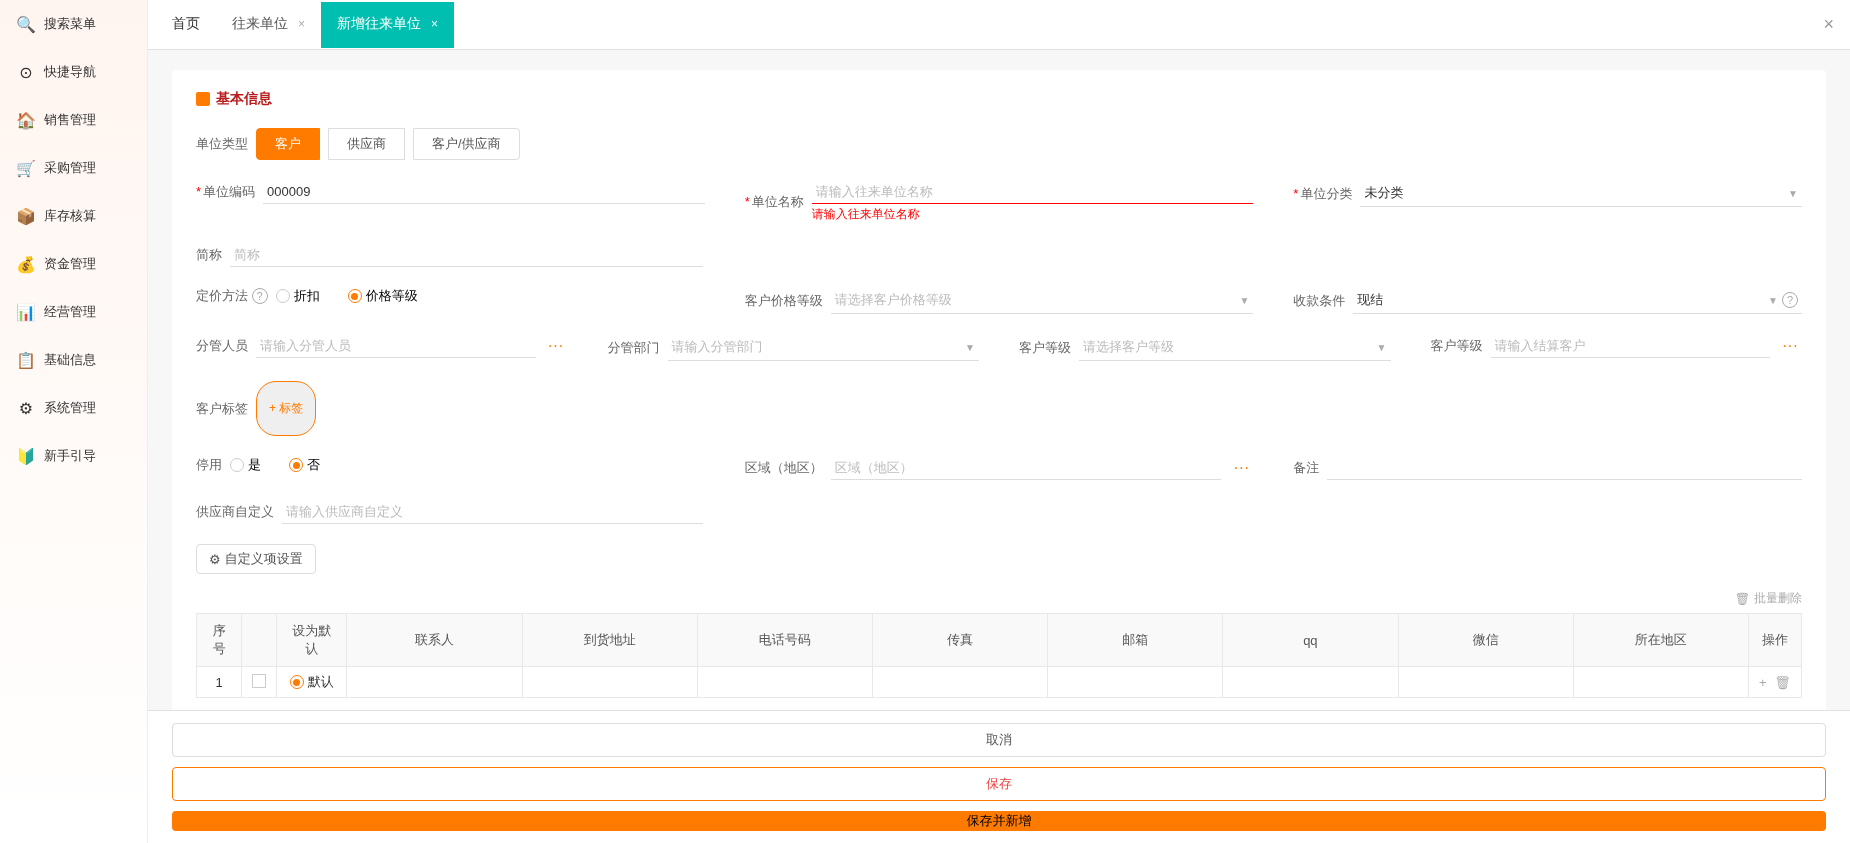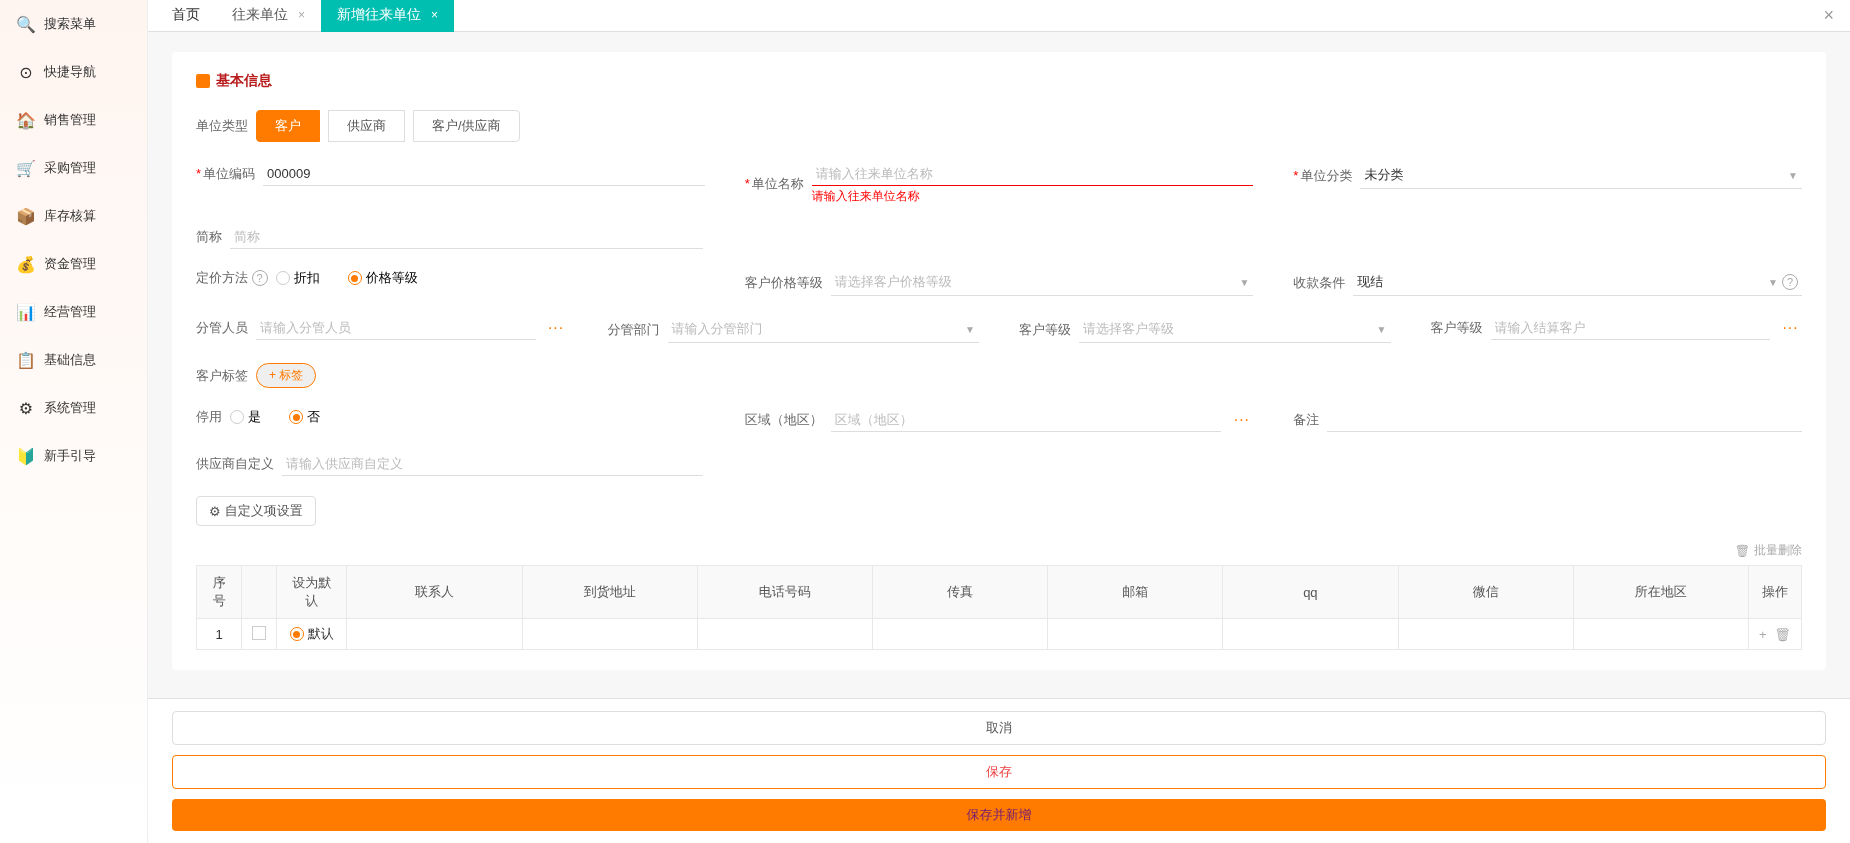--- a/index.html
+++ b/index.html
@@ -32,21 +32,21 @@
       flex-direction: column;
       overflow: hidden;
     }
 
     
     .tab-bar {
       display: flex;
       align-items: center;
       background: #fff;
       border-bottom: 1px solid #e0e0e0;
-      height: 32px;
+      height: 50px;
       padding: 0 8px;
     }
     .tab {
       display: flex;
       align-items: center;
       gap: 6px;
       padding: 0 16px;
       height: 46px;
       cursor: pointer;
       font-size: 14px;
@@ -219,21 +219,21 @@
       padding: 0 4px;
     }
 
     .tag-btn {
       display: flex;
       align-items: center;
       gap: 4px;
       border: 1px solid #ff7b00;
       color: #ff7b00;
       border-radius: 20px;
-      padding: 3px 12px;
+      padding: 18px 12px;
       cursor: pointer;
       font-size: 12px;
     }
 
     .help-icon {
       width: 16px;
       height: 16px;
       border: 1px solid #aaa;
       border-radius: 50%;
       display: inline-flex;
@@ -325,25 +325,25 @@
     .btn-save {
       padding: 7px 24px;
       border: 1px solid #ff7b00;
       border-radius: 4px;
       background: #fff;
       color: #ef4444;
       cursor: pointer;
       font-size: 13px;
     }
     .btn-save-new {
-      padding: 7px 24px;
+      padding: 1px 24px;
       border: none;
       border-radius: 4px;
       background: #ff7b00;
-      color: #701a75;
+      color: #000000;
       cursor: pointer;
       font-size: 13px;
     }
 
     .input-wrapper {
       display: flex;
       flex-direction: column;
       flex: 1;
     }
 

